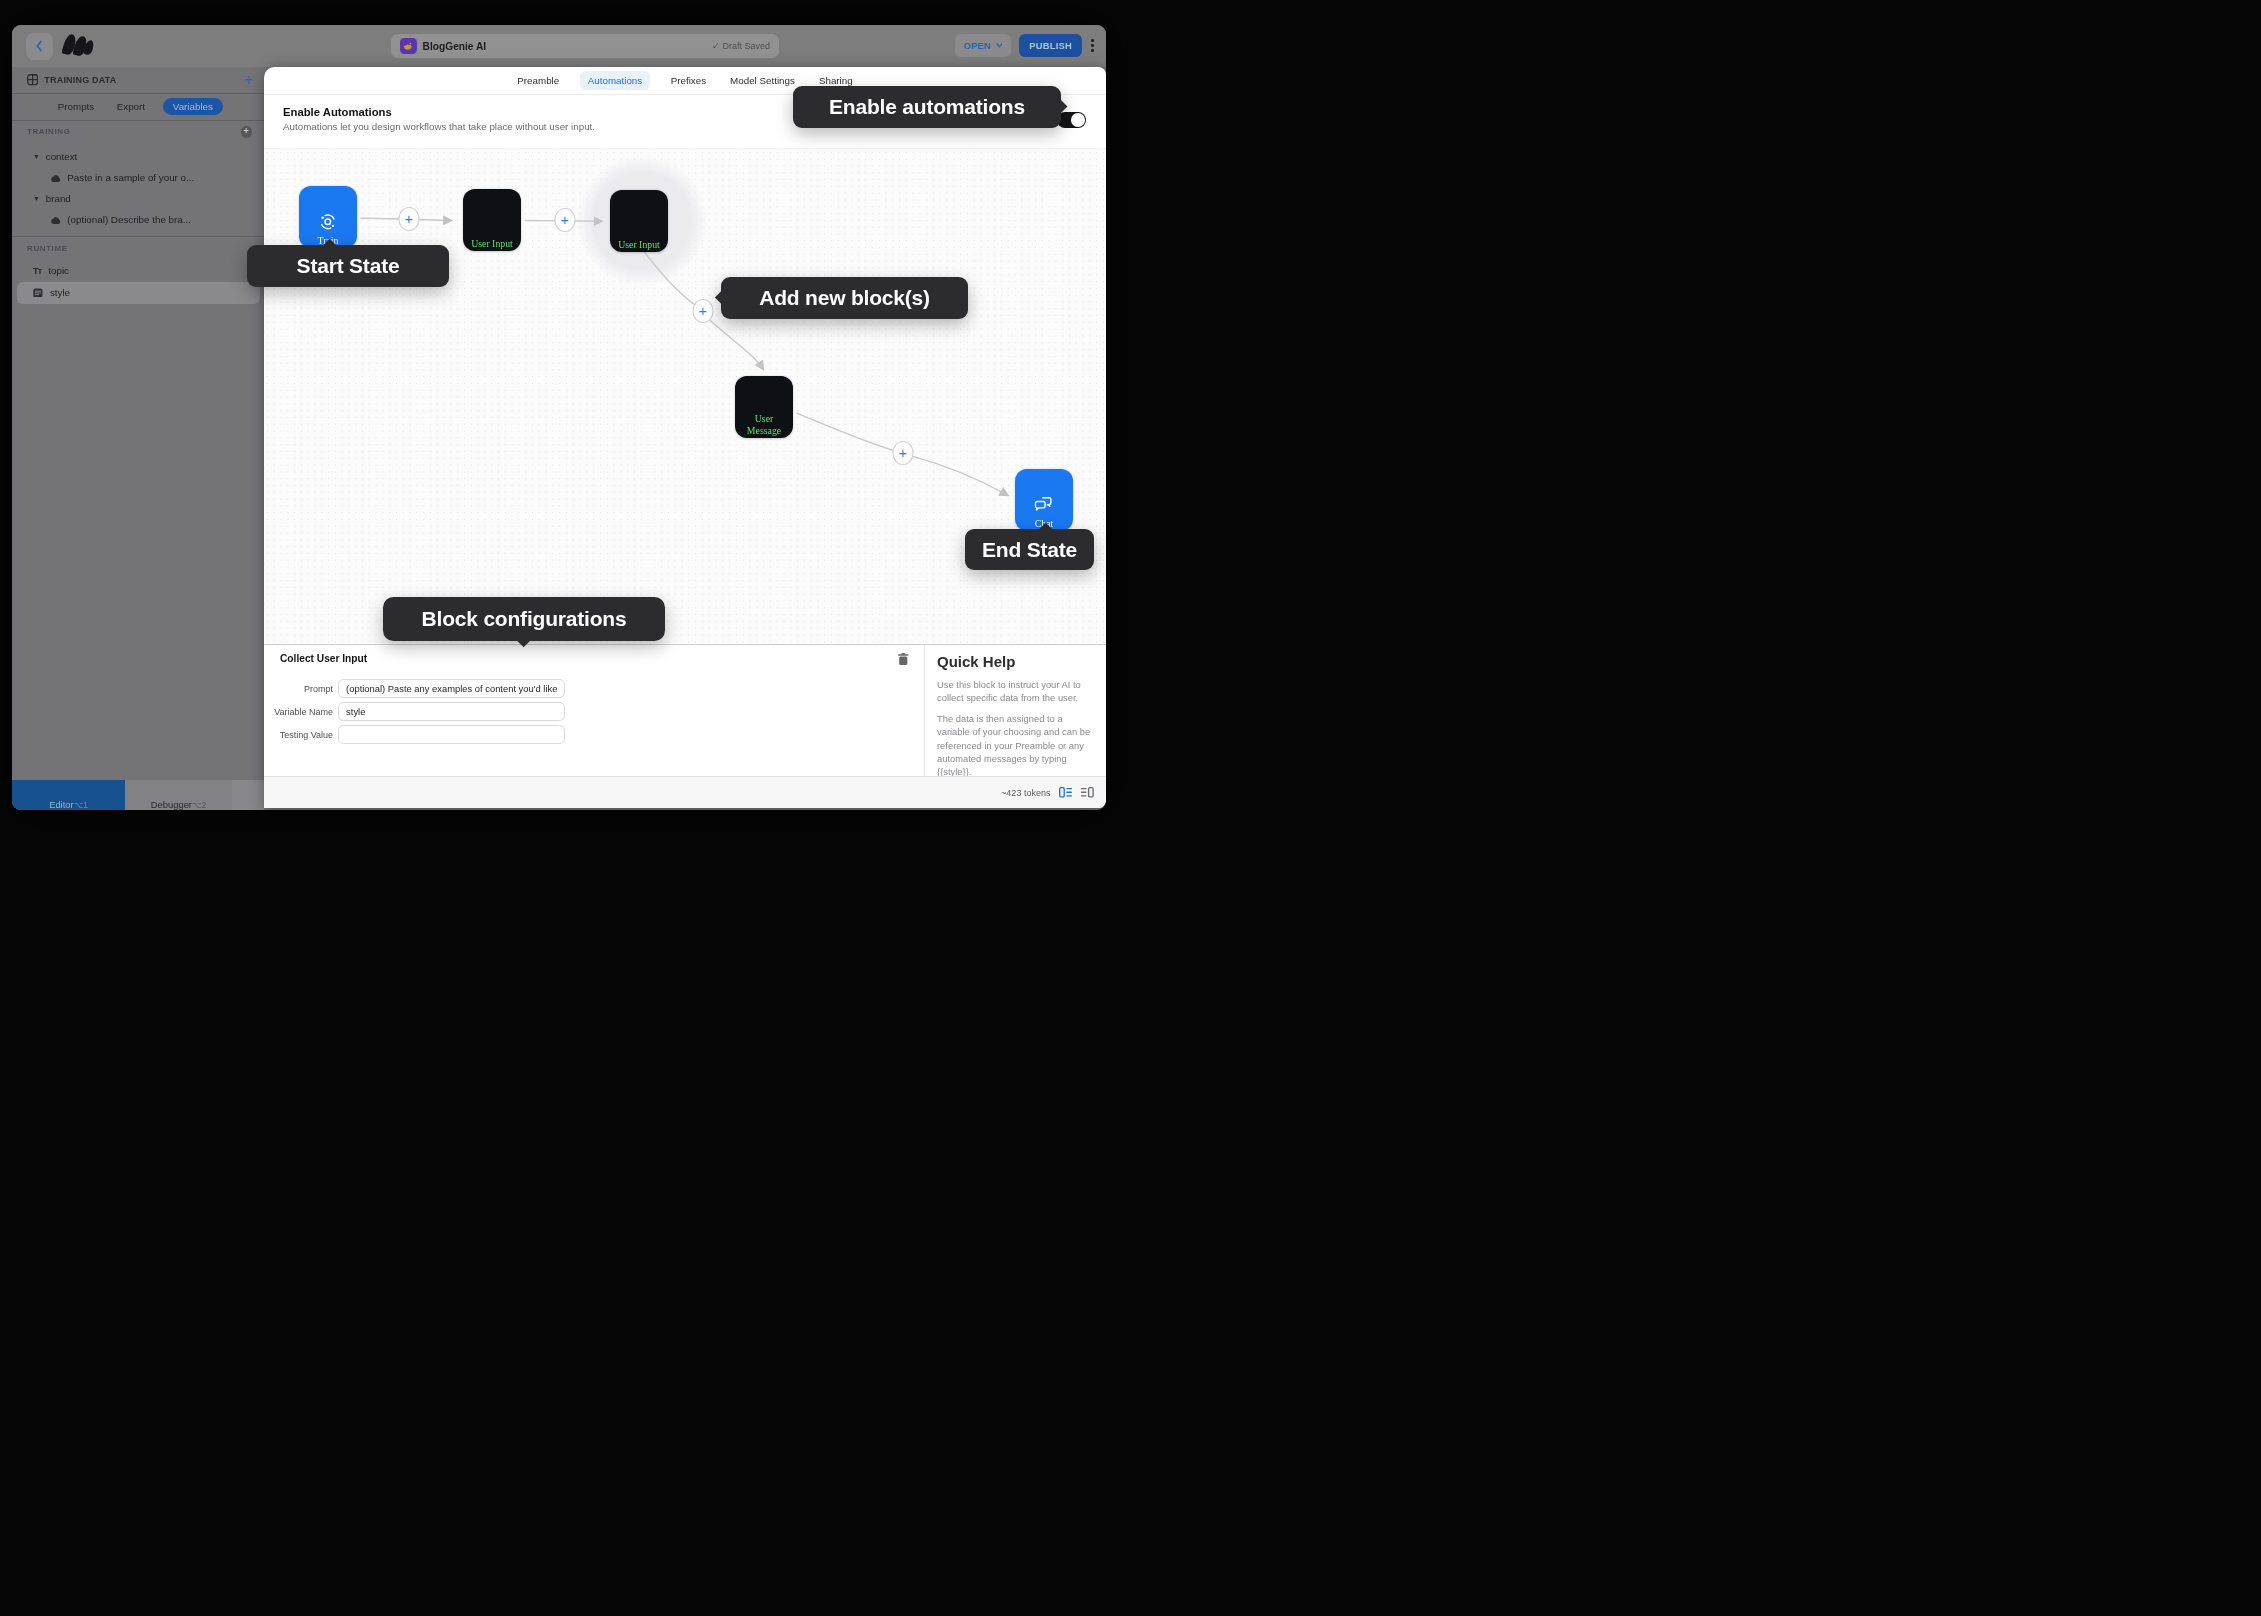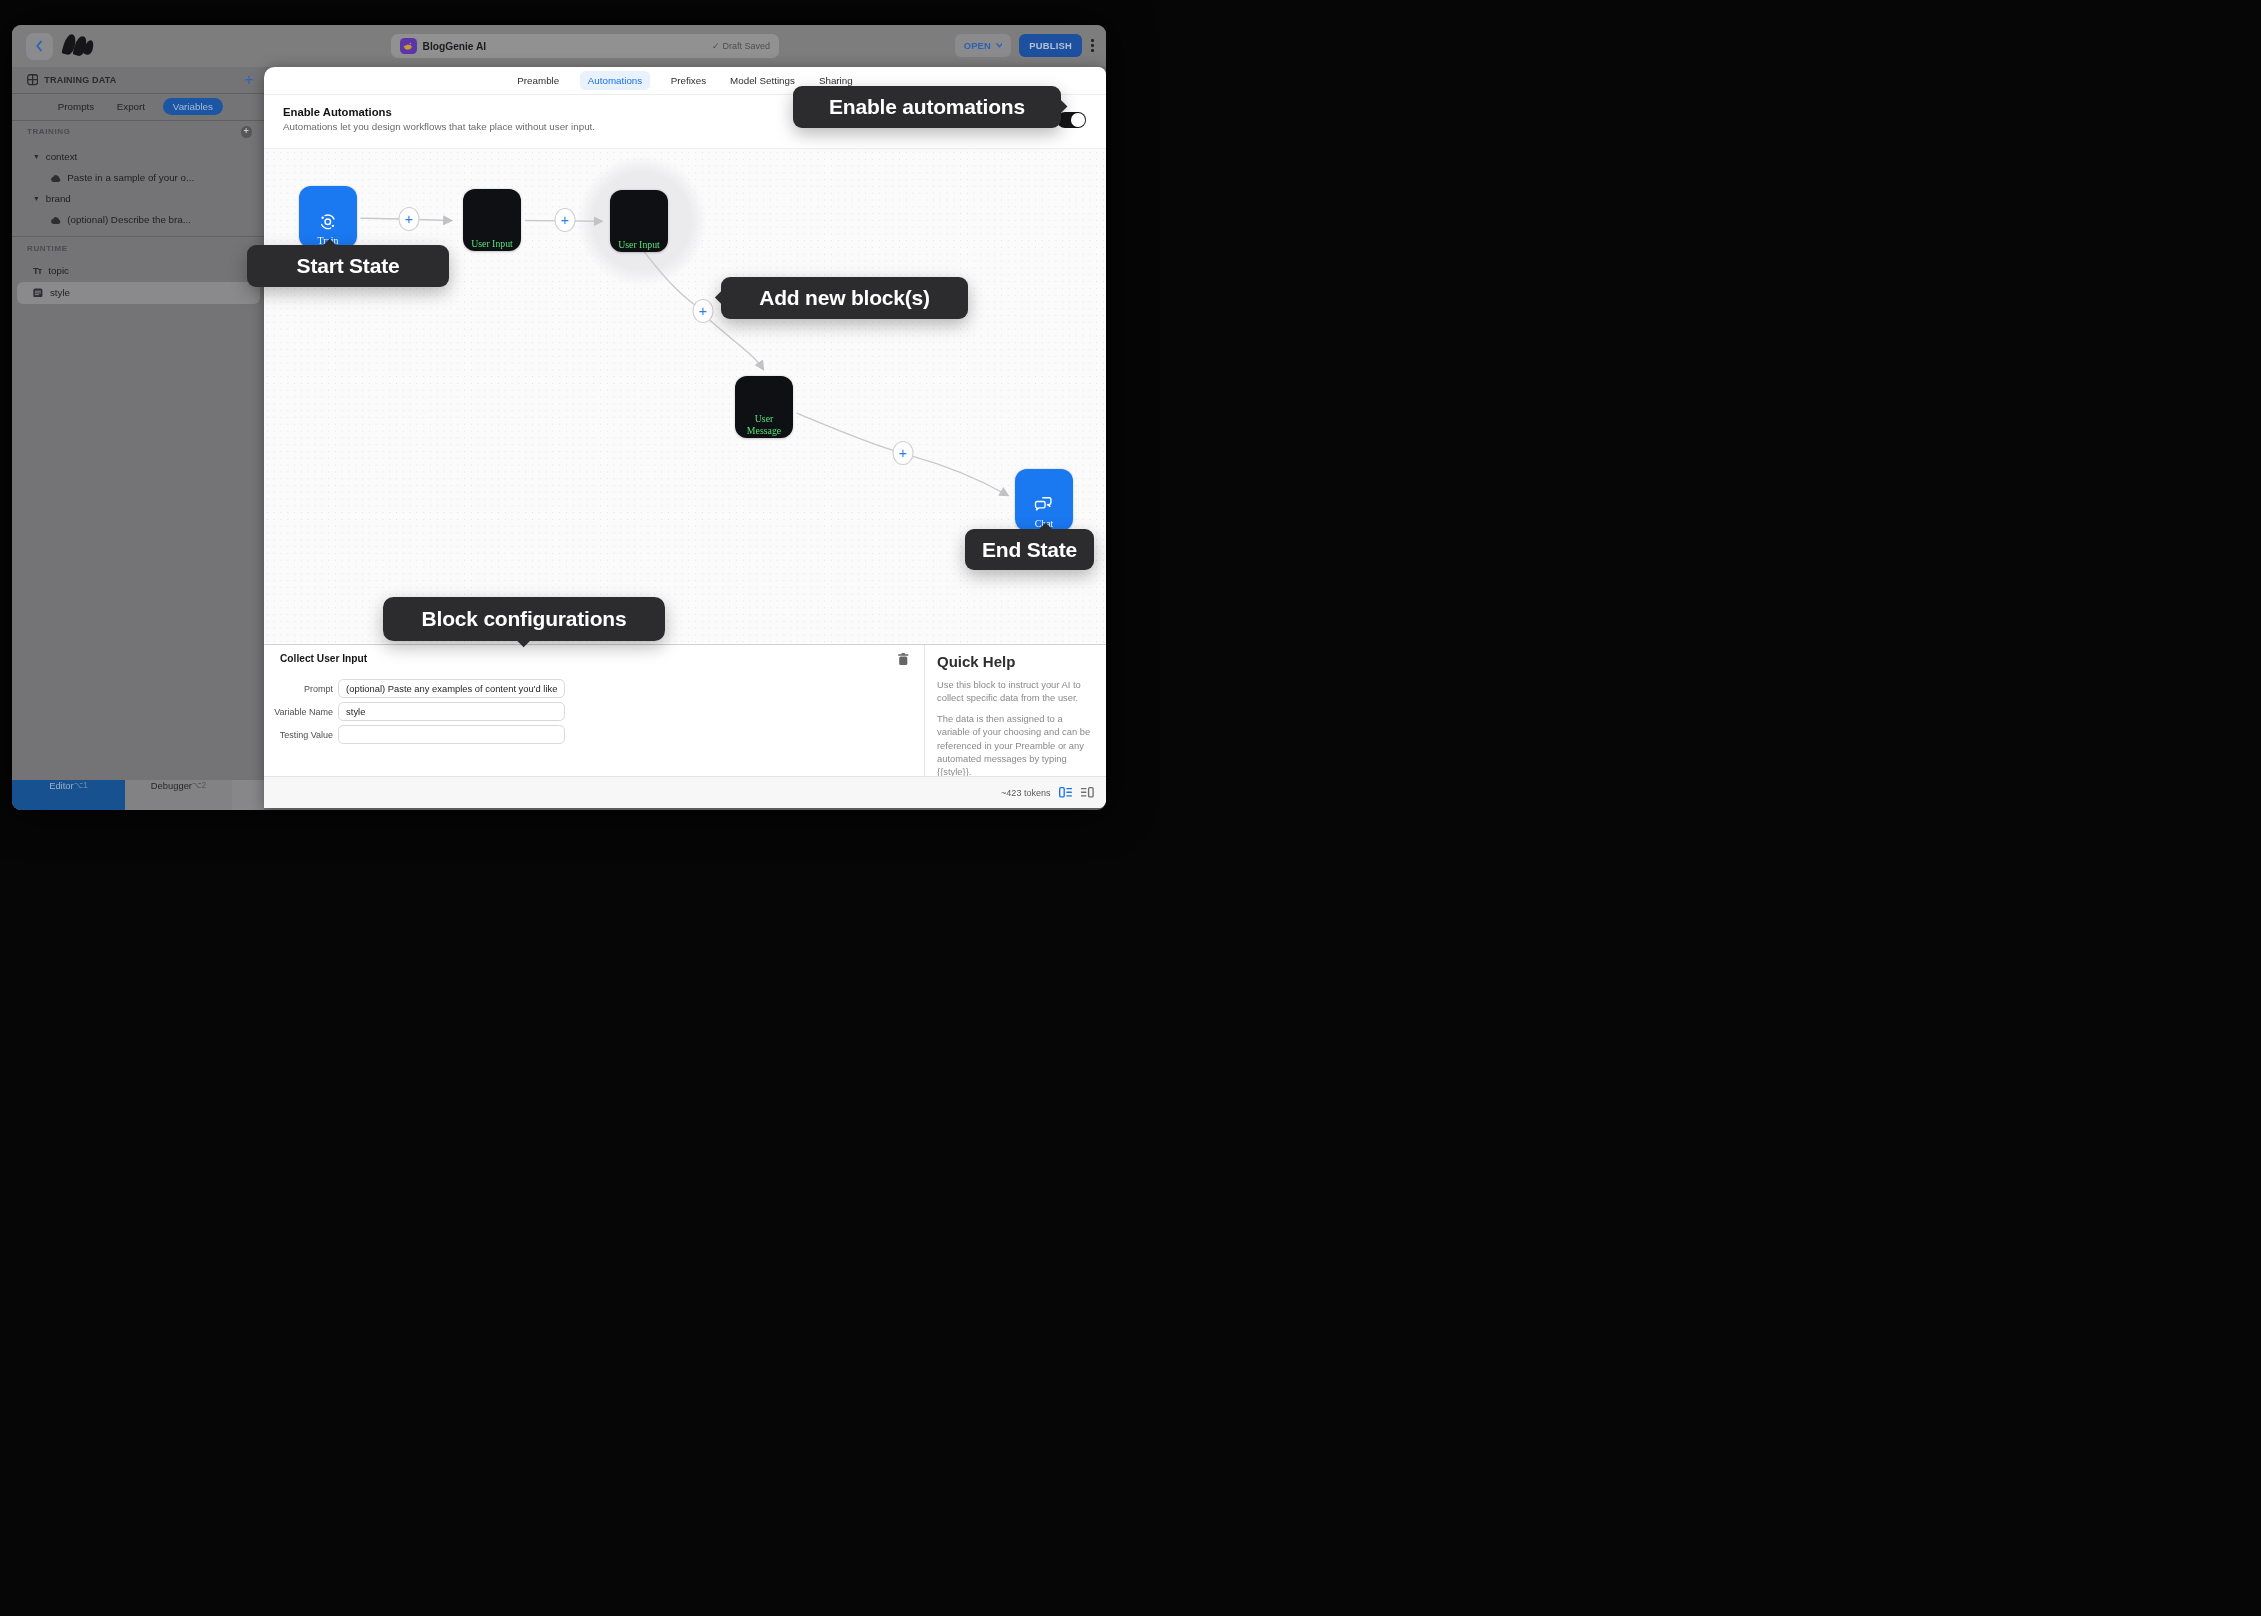--- a/index.html
+++ b/index.html
@@ -41,21 +41,21 @@
   .sec .circle-plus{margin-left:auto;width:11.3px;height:11.3px;border-radius:50%;background:#57575a;color:#c9c9cb;
     display:flex;align-items:center;justify-content:center;font-size:9px;line-height:1;}
   .tree-row{height:21px;padding-left:21px;font-size:9.8px;gap:6px;color:#1f1f22;}
   .tree-row .caret{font-size:6.8px;color:#2a2a2d;}
   .tree-row.indent{padding-left:38px;}
   .sb-div{height:0.8px;background:rgba(0,0,0,.16);margin-top:6px;}
   .rt-row{height:22px;padding-left:21px;font-size:9.8px;gap:7px;color:#1f1f22;}
   .rt-row.sel{background:#8a8a8c;border-radius:6px;margin:0 4.5px;padding-left:16.6px;}
   .ticon{font-size:9px;font-weight:700;color:#2a2a2d;letter-spacing:-0.8px;}
   .bottom-tabs{position:absolute;left:0;bottom:0;width:252px;height:30px;display:flex;}
-  .btab{flex:0 0 113px;display:flex;align-items:flex-start;justify-content:center;gap:0;font-size:9.4px;}
+  .btab{flex:0 0 113px;display:flex;align-items:flex-end;justify-content:center;gap:0;font-size:9.4px;}
   .btab.editor{background:#17518f;color:#9db0c8;}
   .btab.editor .sc{color:#6f8cb0;font-size:8.3px;}
   .btab.debugger{flex:0 0 107px;background:#828284;color:#28282b;}
   .btab.debugger .sc{color:#565659;font-size:8.3px;}
   .btab.rest{flex:1;background:#87878a;}
   
   .panel{position:absolute;left:252px;top:42px;width:842px;height:741px;background:#fff;
     border-radius:10.5px 7.5px 7.5px 0;box-shadow:0 1.5px 13.5px rgba(0,0,0,.35);}
   .ptabs{position:absolute;left:0;top:0;width:100%;height:28px;display:flex;align-items:center;justify-content:center;
     gap:18px;font-size:9.8px;color:#2e2e30;border-bottom:0.8px solid #ececec;box-sizing:border-box;}

